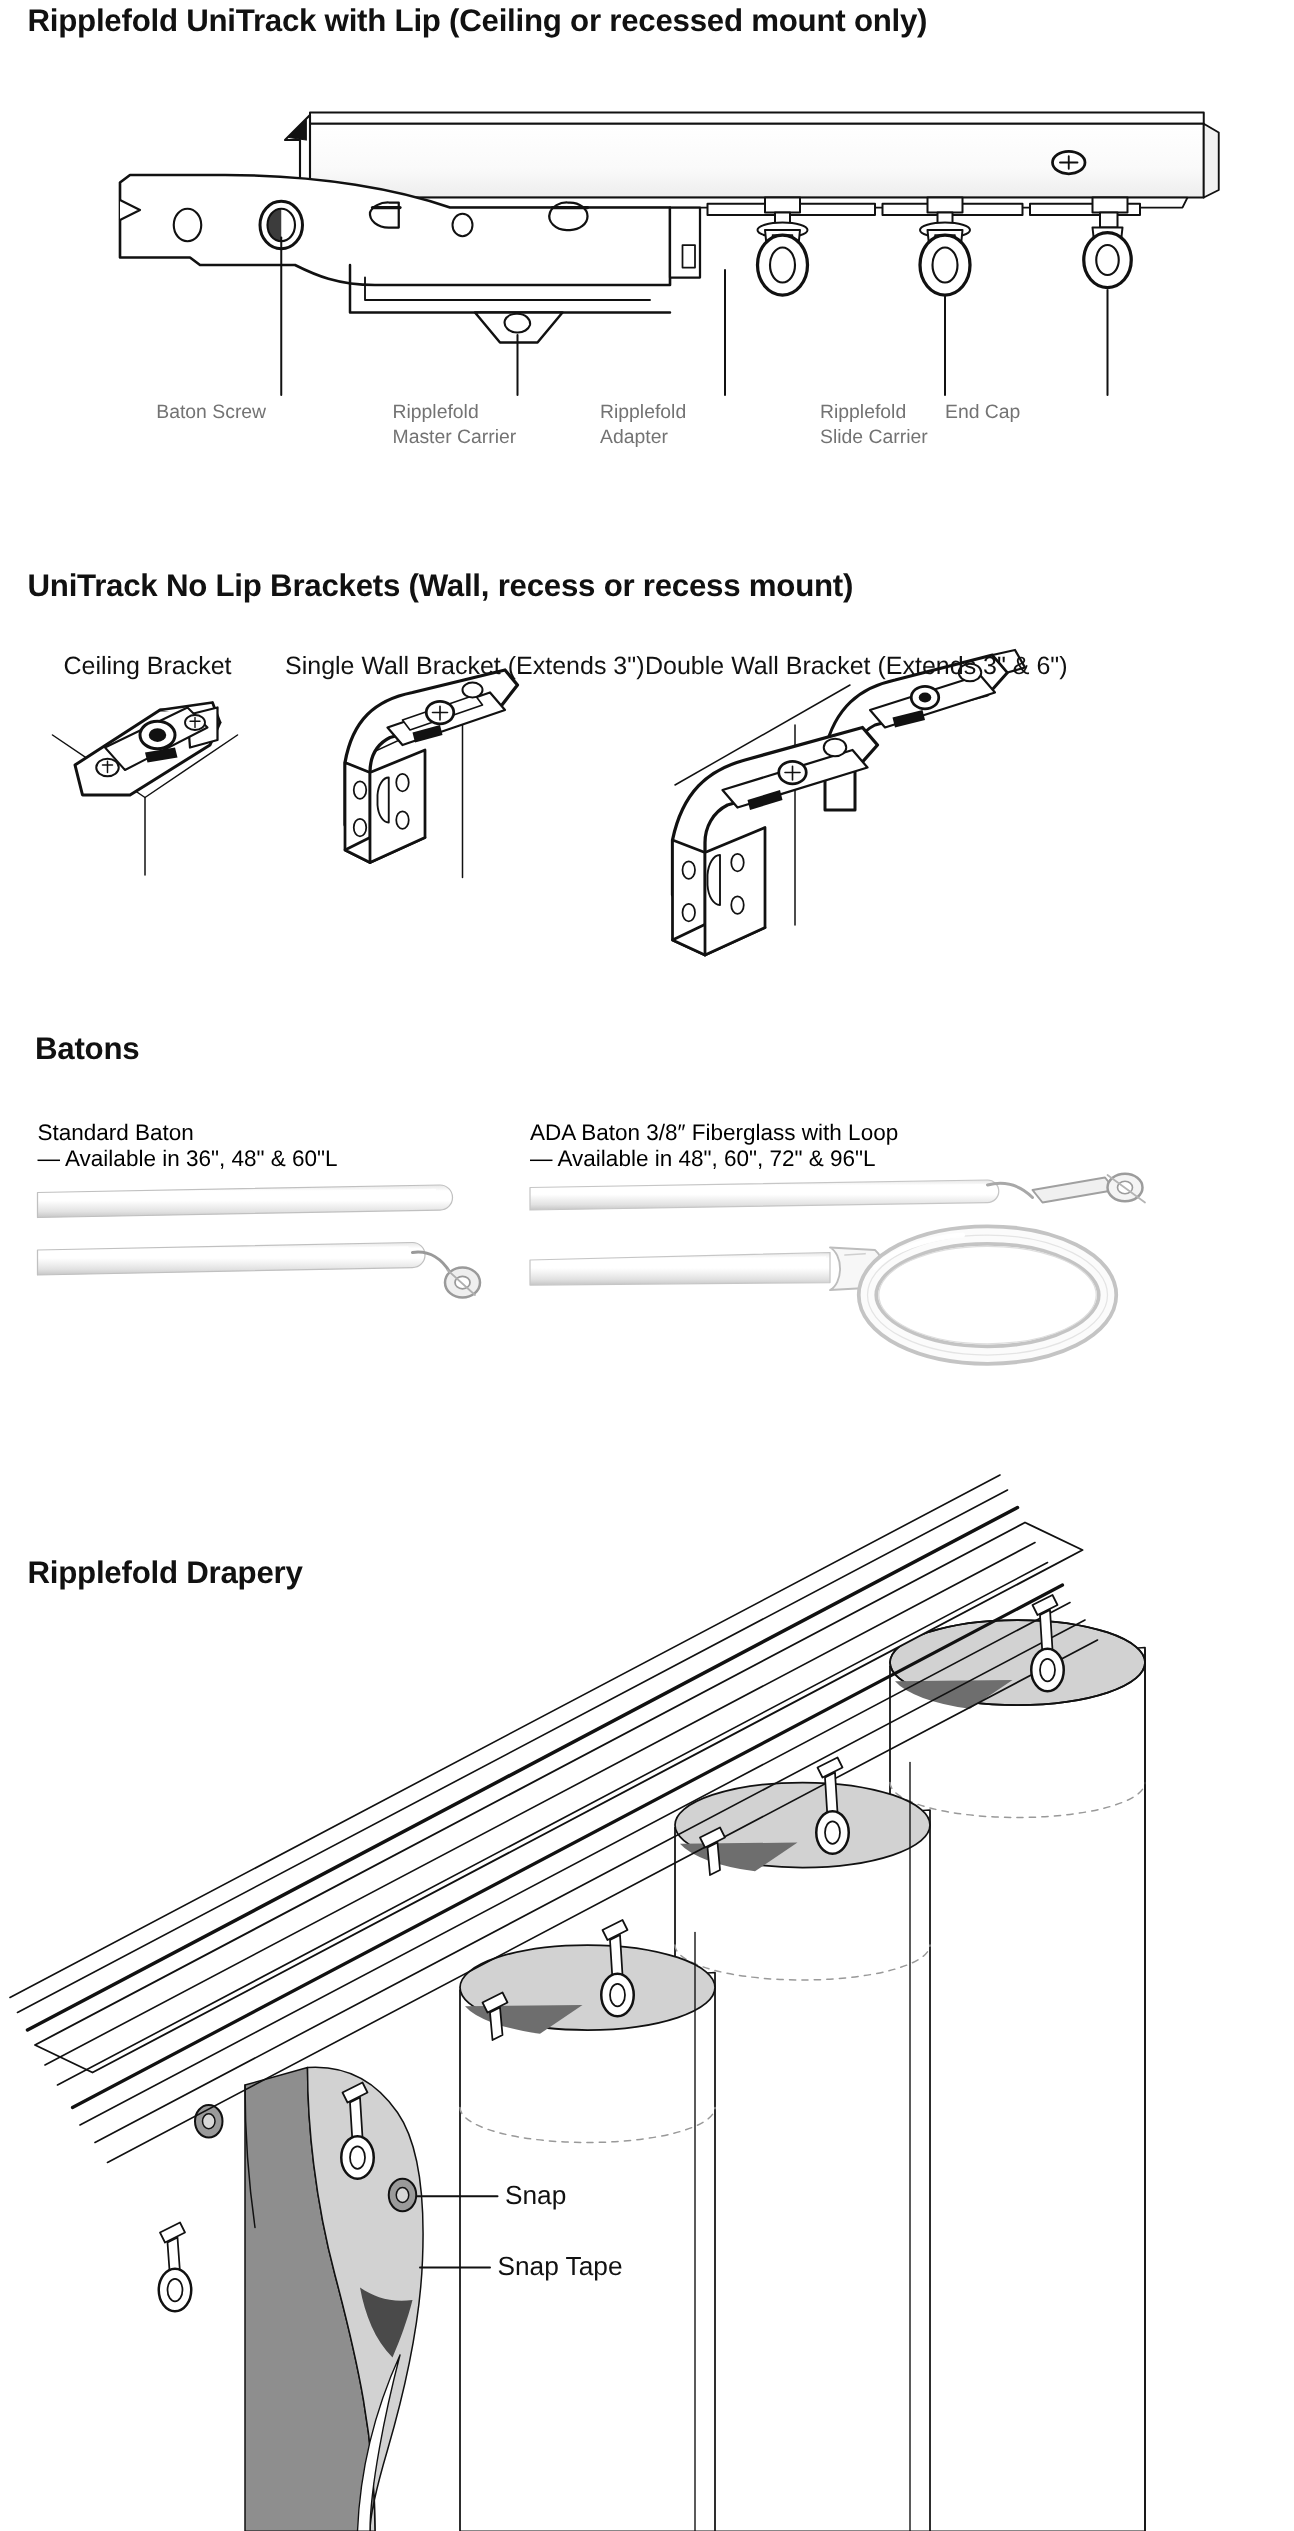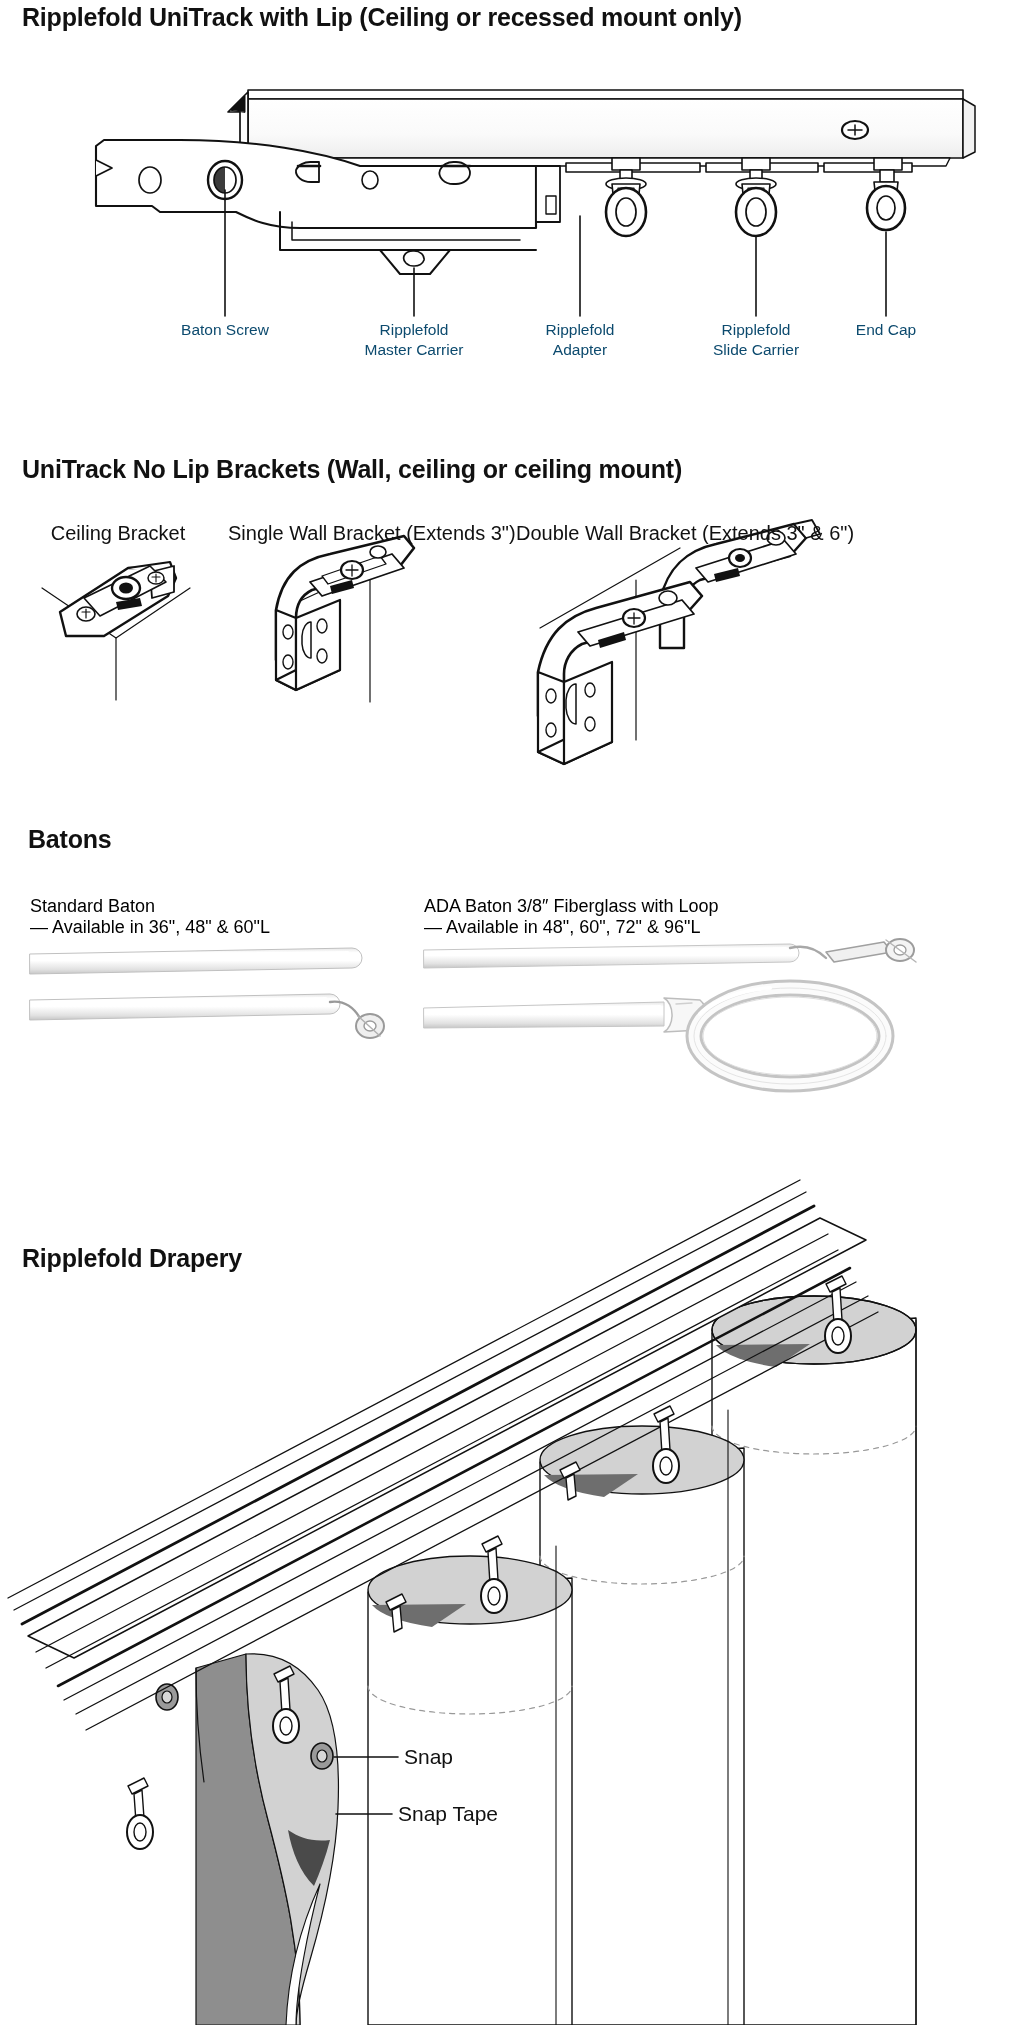--- a/index.html
+++ b/index.html
@@ -31,23 +31,22 @@
     font-size: 20px;
     font-weight: 400;
     white-space: nowrap;
     color: #111;
     text-align: center;
   }
   .label {
     position: absolute;
     font-size: 15.5px;
     line-height: 20px;
-    text-align: center;
     white-space: nowrap;
-    color: #0c4a6e;
+    color: #737373;
   }
   .spec {
     position: absolute;
     font-size: 18px;
     line-height: 21px;
     white-space: nowrap;
     color: #000000;
     margin-top: 11px;
   }
   .callout {
@@ -423,25 +422,25 @@
 <div class="label" style="left:480px; top:320px; width:200px;">
   <div>Ripplefold</div>
   <div>Adapter</div>
 </div>
 
 <div class="label" style="left:656px; top:320px; width:200px;">
   <div>Ripplefold</div>
   <div>Slide Carrier</div>
 </div>
 
-<div class="label" style="left:786px; top:320px; width:200px;">
+<div class="label" style="left:756px; top:320px; width:200px;">
   <div>End Cap</div>
 </div>
 
-<div class="section-title" style="left:22px; top:455px;">UniTrack No Lip Brackets (Wall, ceiling or ceiling mount)</div>
+<div class="section-title" style="left:22px; top:455px;">UniTrack No Lip Brackets (Wall, recess or recess mount)</div>
 
 <div class="caption" style="left:18px; top:522px; width:200px;">Ceiling Bracket</div>
 
 <div class="caption" style="left:228px; top:522px; width:270px;">Single Wall Bracket (Extends 3")</div>
 
 <div class="caption" style="left:516px; top:522px; width:500px; text-align:left;">Double Wall Bracket (Extends 3" &amp; 6")</div>
 
 <div class="section-title" style="left:28px; top:825px;">Batons</div>
 
 <div class="spec" style="left:30px; top:885px;">

